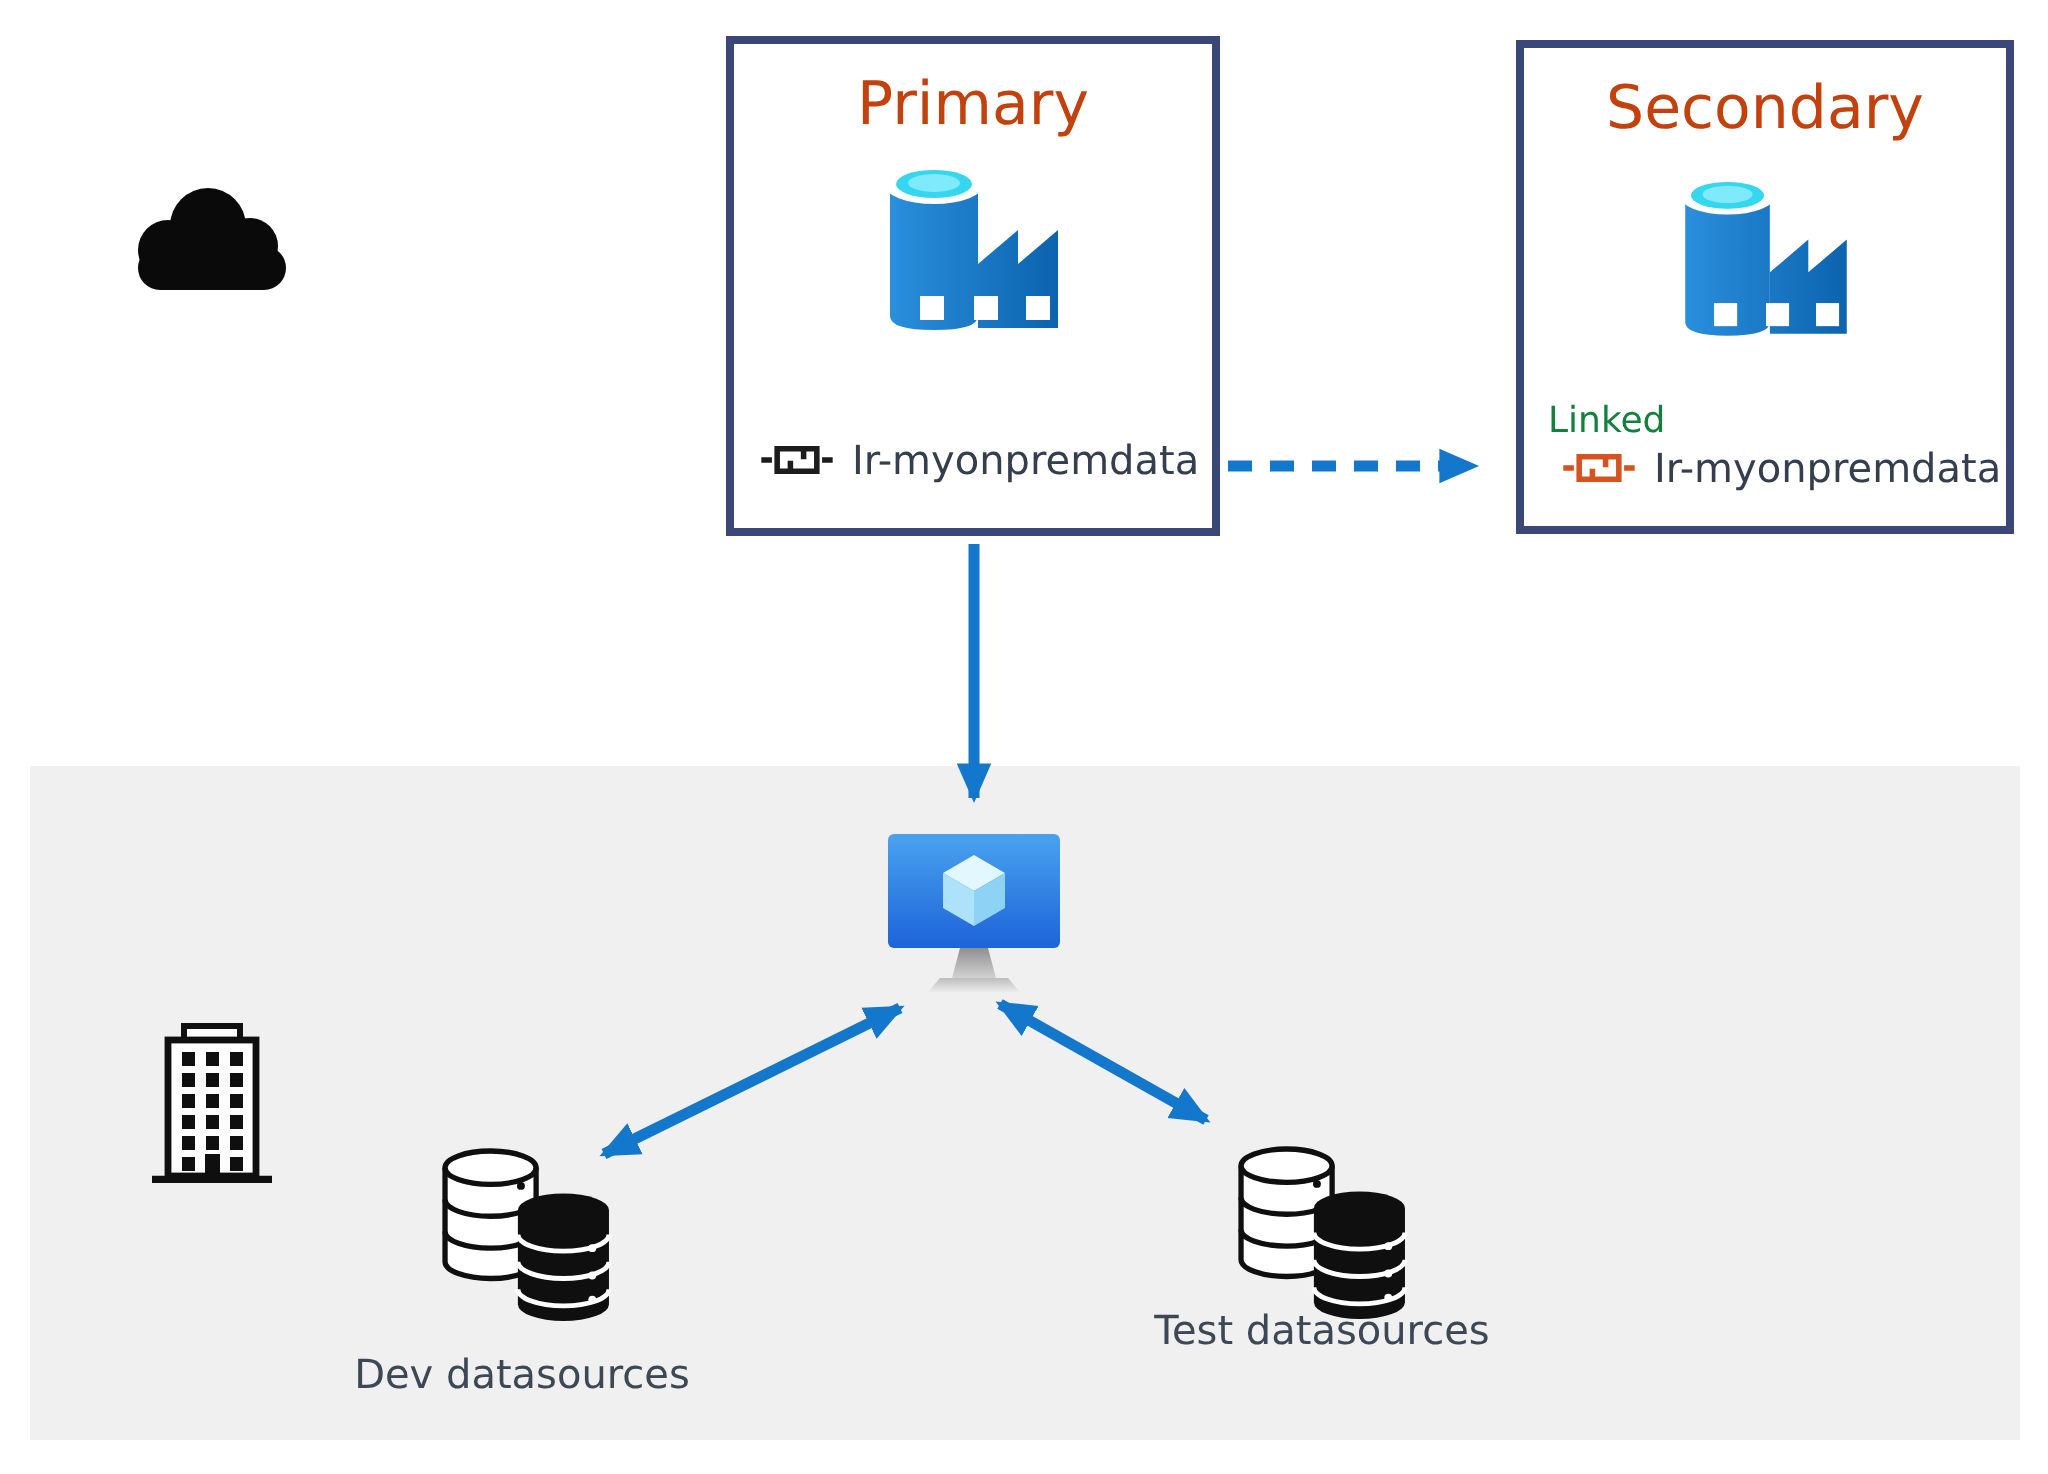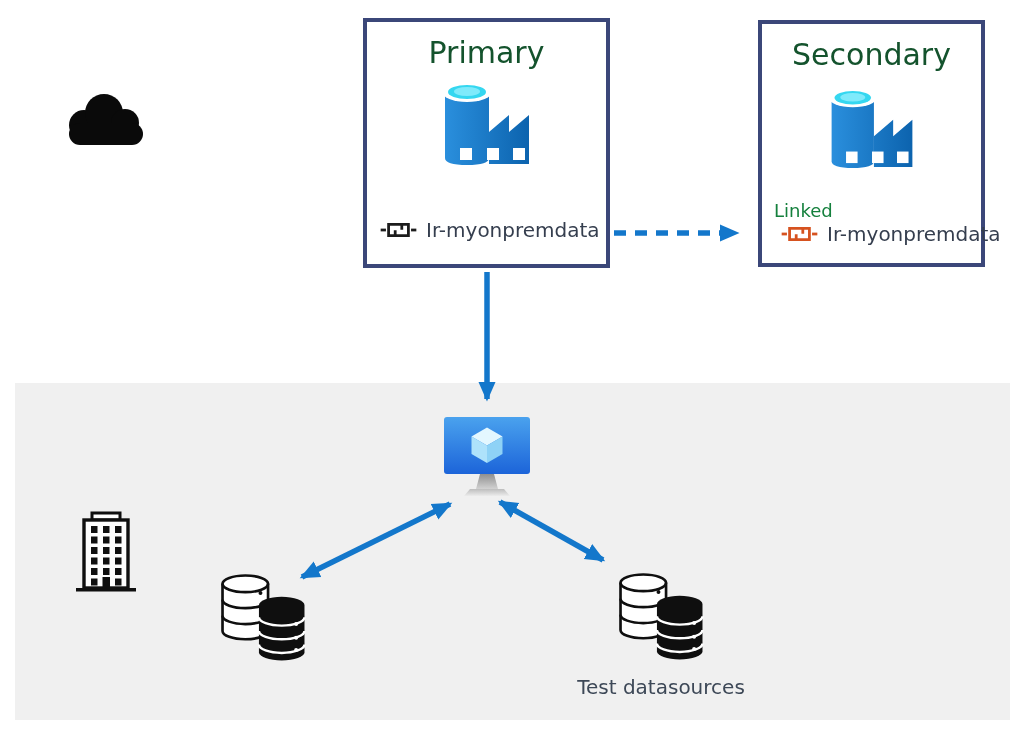--- a/index.html
+++ b/index.html
@@ -11,39 +11,39 @@
   }
   *{margin:0;padding:0;box-sizing:border-box;}
   body{background:#fff;font-family:"DejaVu Sans","Liberation Sans",sans-serif;}
   .canvas{position:relative;width:1024px;height:737px;background:#fff;overflow:hidden;}
   .abs{position:absolute;}
   
   .onprem-bg{left:15px;top:383px;width:995px;height:337px;background:var(--onprem);}
   
   .dfbox{border:4px solid var(--navy);background:#fff;}
   .dfbox.primary{left:363px;top:18px;width:247px;height:250px;}
-  .dfbox.secondary{left:758px;top:20px;width:227px;height:247px;}
+  .dfbox.secondary{left:758px;top:20px;width:249px;height:247px;}
   .box-title{position:absolute;left:0;right:0;top:13px;text-align:center;
-             font-size:30px;color:#14532d;letter-spacing:0;}
+             font-size:30px;color:#c2410c;letter-spacing:0;}
   .factory-icon{position:absolute;left:50%;transform:translateX(-50%);top:56px;}
   .ir-row{position:absolute;display:flex;gap:9px;}
   .primary .ir-row{left:13px;top:196px;}
   .secondary .ir-row{left:19px;top:198px;}
   .ir-label{font-size:20px;color:#353e4e;white-space:nowrap;}
   .linked-label{position:absolute;left:12px;top:176px;font-size:18px;color:#15803d;}
   .ir-black{color:#1c1c1c;}
   .ir-orange{color:var(--orange);}
   
   .overlay{left:0;top:0;width:1024px;height:737px;pointer-events:none;}
   .arrow{stroke:var(--accent);fill:none;}
   .ah{fill:var(--accent);}
   
   .ds-label{position:absolute;width:260px;text-align:center;font-size:20px;color:var(--label);}
   .ds-label.dev{left:131px;top:675px;}
-  .ds-label.test{left:531px;top:675px;}
+  .ds-label.test{left:531px;top:653px;}
 </style>
 </head>
 <body>
 
 <svg width="0" height="0" style="position:absolute">
   <defs>
     <linearGradient id="gblue" gradientUnits="userSpaceOnUse" x1="10" y1="0" x2="94" y2="0">
       <stop offset="0" stop-color="#2a8fdd"></stop>
         <stop offset="1" stop-color="#0c63ae"></stop>
     </linearGradient>
@@ -182,15 +182,16 @@
   </svg>
 
   <svg class="abs" style="left:221px;top:573px" width="85" height="90" viewBox="0 0 112 118">
       <use href="#sym-db"></use>
     </svg>
 
   <svg class="abs" style="left:619px;top:572px" width="85" height="90" viewBox="0 0 112 118">
       <use href="#sym-db"></use>
     </svg>
 
+  <div class="ds-label dev">Dev datasources</div>
   <div class="ds-label test">Test datasources</div>
 
 </div>
 
 </body></html>

